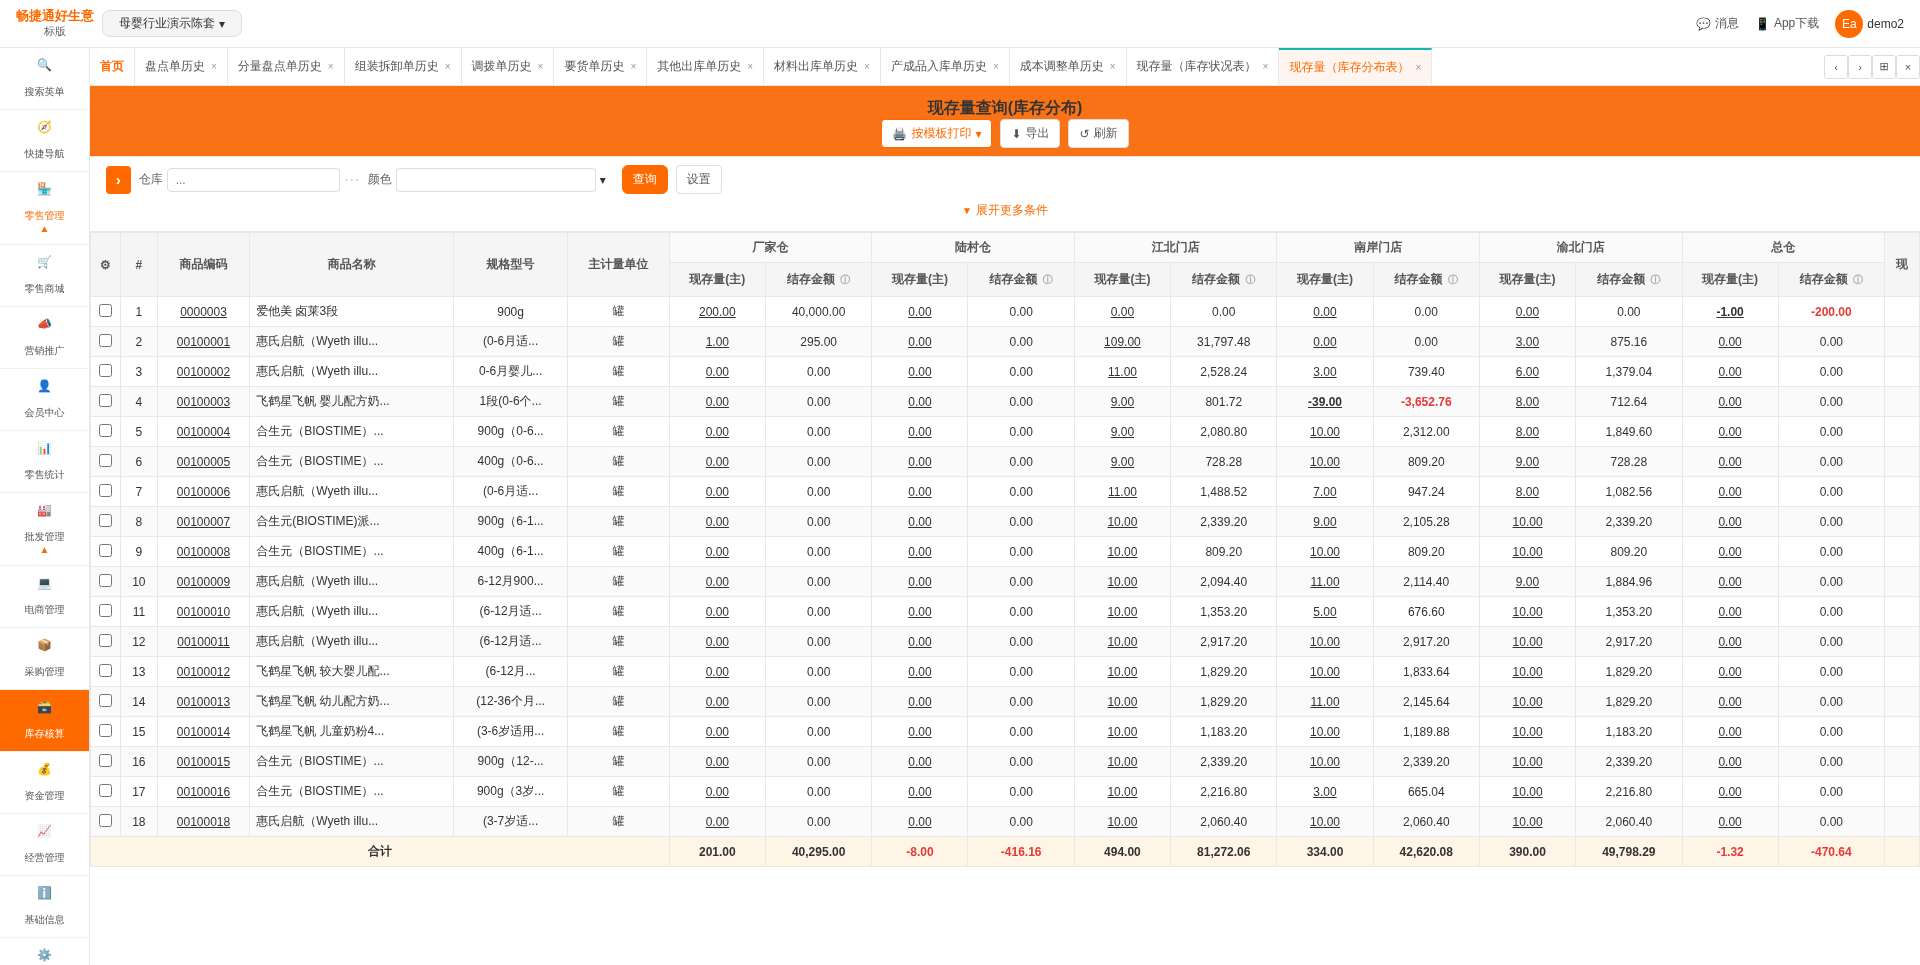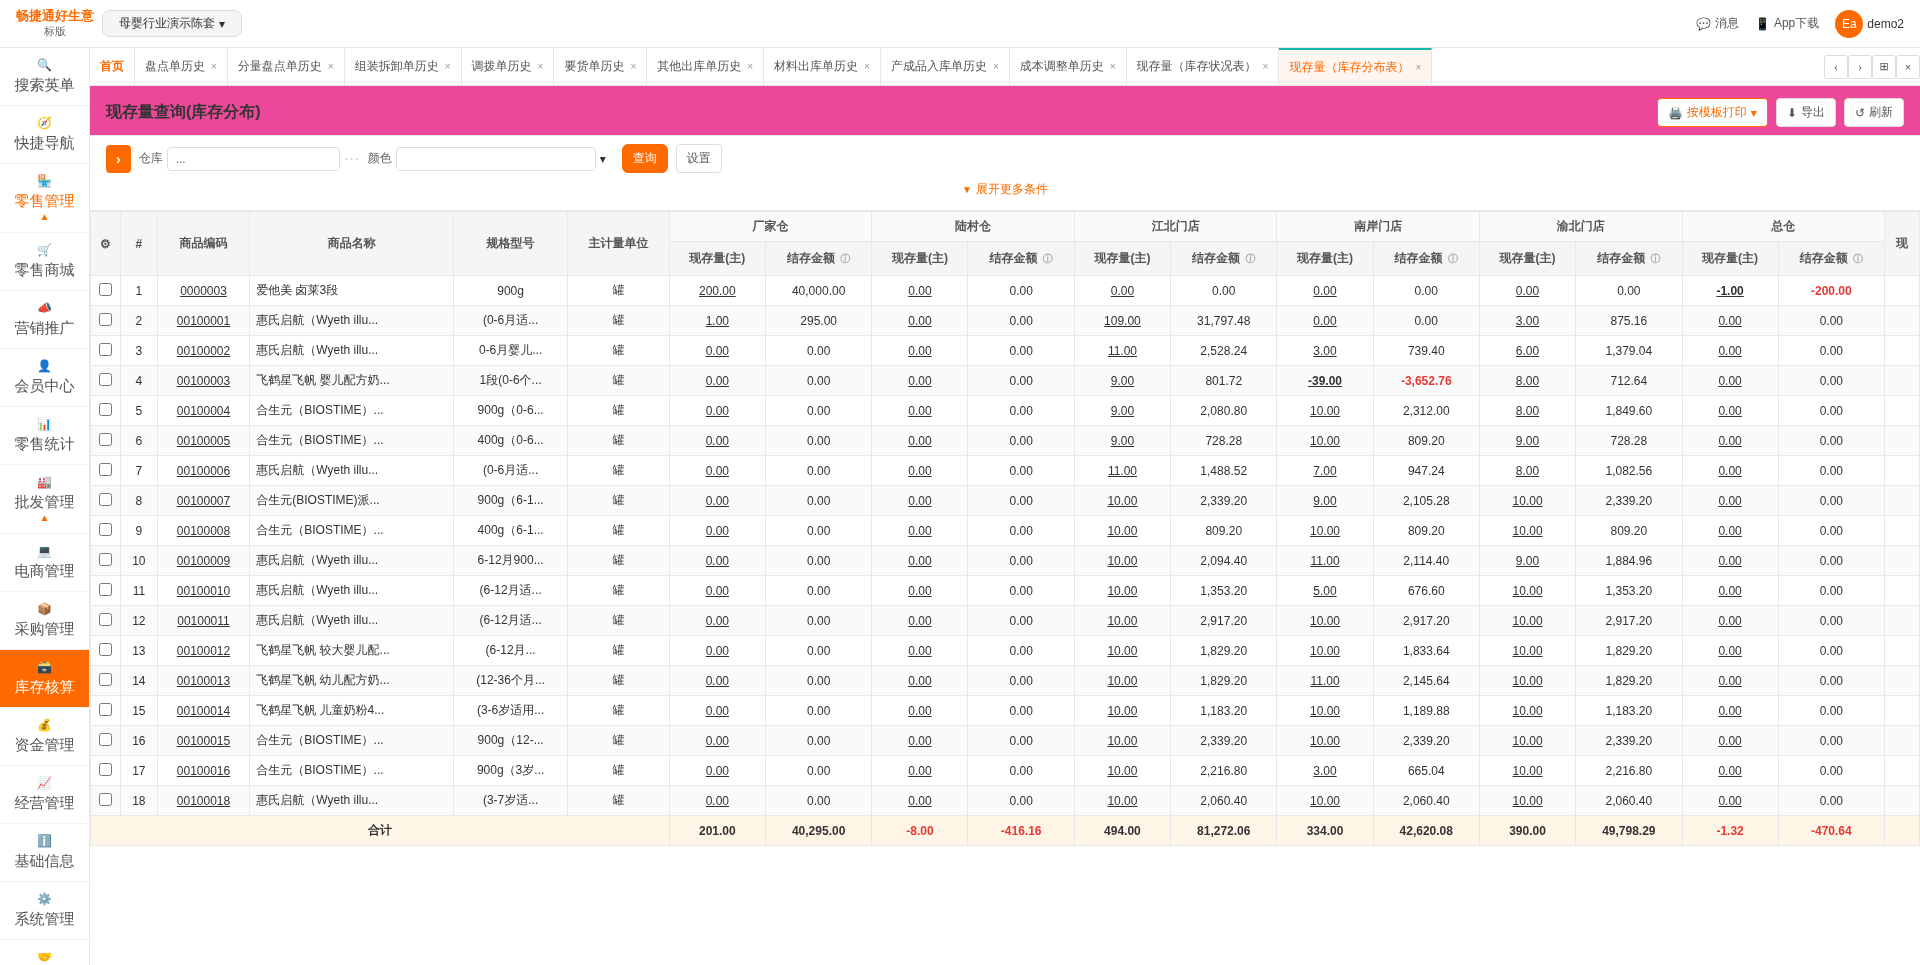--- a/index.html
+++ b/index.html
@@ -17,38 +17,38 @@
     .avatar { width: 28px; height: 28px; border-radius: 50%; background: #ff6a00; display: flex; align-items: center; justify-content: center; color: #fff; font-size: 12px; }
     .user-name { font-size: 12px; color: #333; }
 
     
     .main-layout { display: flex; height: calc(100vh - 48px); }
 
     
     .sidebar { width: 90px; background: #fff; border-right: 1px solid #e8e8e8; display: flex; flex-direction: column; overflow-y: auto; }
     .sidebar-item { padding: 10px 4px; text-align: center; cursor: pointer; color: #555; font-size: 12px; border-bottom: 1px solid #f0f0f0; }
     .sidebar-item.active { background: #ff6a00; color: #fff; }
-    .sidebar-item-label { font-size: 15px; margin-top: 4px; }
+    .sidebar-item-label { font-size: 10px; margin-top: 13px; }
     .sidebar-arrow { font-size: 10px; color: #ff6a00; }
 
     
     .content-area { flex: 1; display: flex; flex-direction: column; overflow: hidden; }
 
     
     .tab-bar { background: #fff; border-bottom: 1px solid #e8e8e8; display: flex; align-items: center; height: 38px; overflow: hidden; }
     .tabs-container { display: flex; flex: 1; overflow: hidden; }
     .tab { display: flex; align-items: center; gap: 4px; padding: 0 10px; height: 38px; cursor: pointer; font-size: 12px; color: #555; border-right: 1px solid #e8e8e8; white-space: nowrap; flex-shrink: 0; }
     .tab.active-tab { color: #ff6a00; background: #fff5f0; border-top: 2px solid #14b8a6; }
     .tab.home-tab { color: #ff6a00; font-weight: bold; }
     .tab-close { color: #999; font-size: 10px; margin-left: 2px; cursor: pointer; }
     .tab-nav-btn { width: 24px; height: 24px; border: 1px solid #ddd; border-radius: 3px; display: flex; align-items: center; justify-content: center; cursor: pointer; font-size: 11px; color: #555; }
     .tab-expand-btn { color: #555; }
 
     
-    .page-header { background: #ec4899; padding: 12px 16px 8px; border-bottom: 1px solid #e8e8e8; display: flex; align-items: center; justify-content: space-between; }
+    .page-header { background: #f97316; padding: 12px 16px 8px; border-bottom: 1px solid #e8e8e8; display: flex; align-items: center; justify-content: space-between; flex-direction: column; }
     .page-title { font-size: 16px; font-weight: bold; color: #333; }
     .page-actions { display: flex; align-items: center; gap: 8px; }
     .btn-action { display: flex; align-items: center; gap: 4px; padding: 5px 10px; border-radius: 4px; cursor: pointer; font-size: 12px; border: 1px solid #ddd; background: #fff; color: #555; }
     .btn-orange { background: #ff6a00; color: #fff; border-color: #ff6a00; }
     .btn-white-orange { background: #fff; color: #ff6a00; border: 1px solid #ff6a00; }
 
     
     .filter-area { background: #fff; padding: 8px 16px; border-bottom: 1px solid #e8e8e8; }
     .filter-row { display: flex; align-items: center; gap: 8px; }
     .filter-item { display: flex; align-items: center; gap: 4px; }

